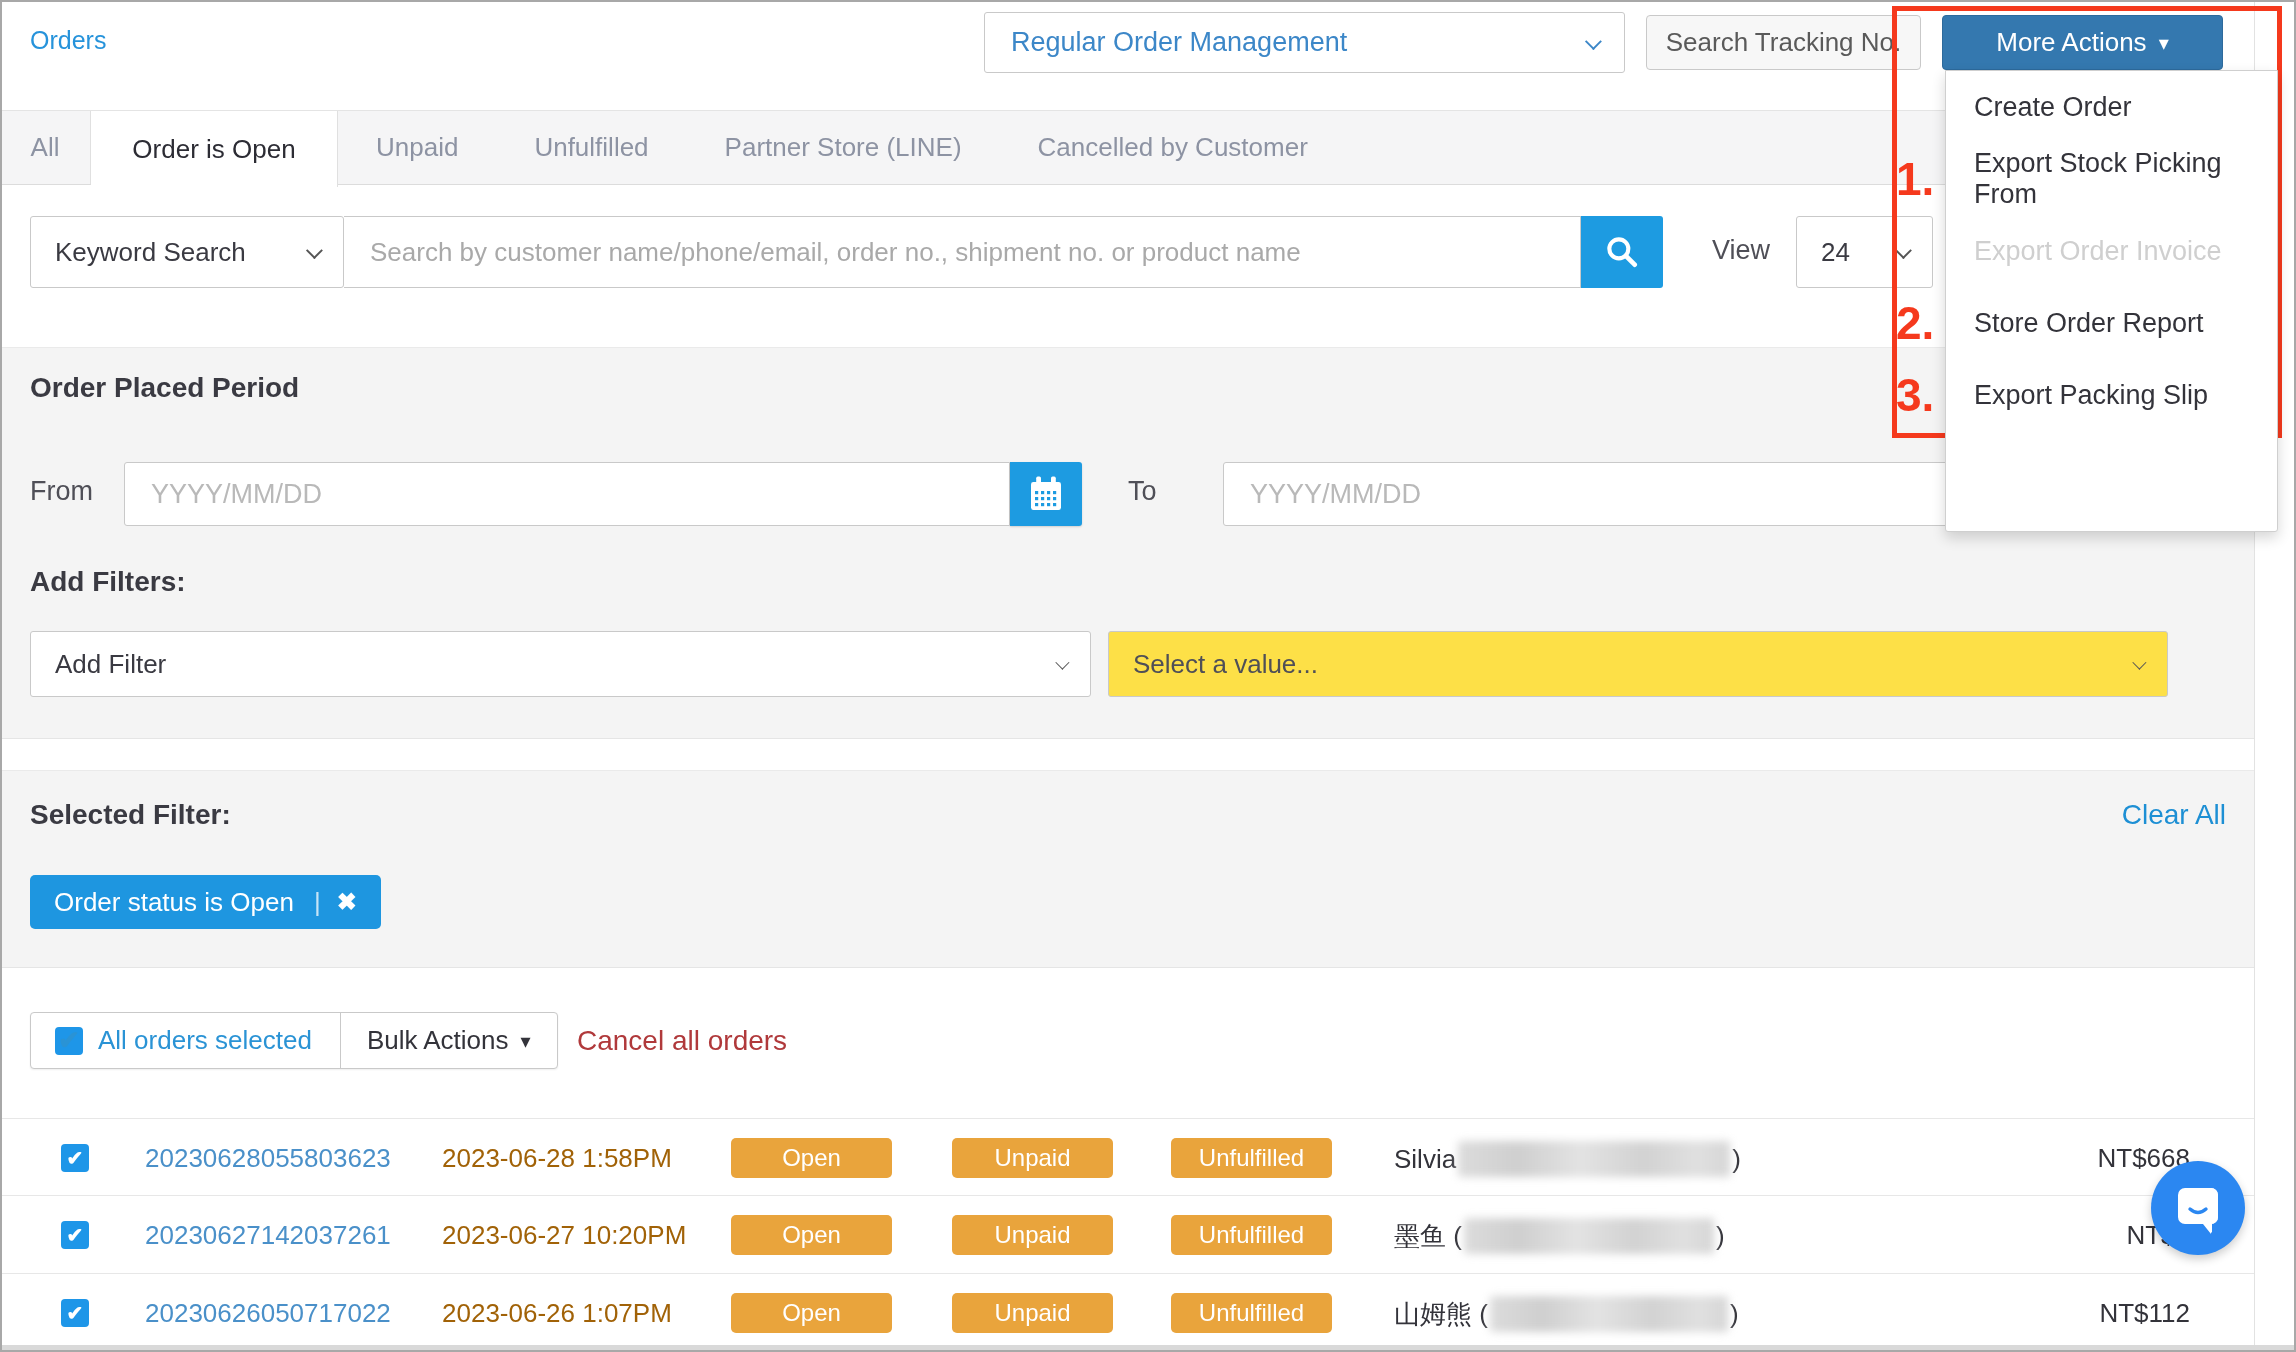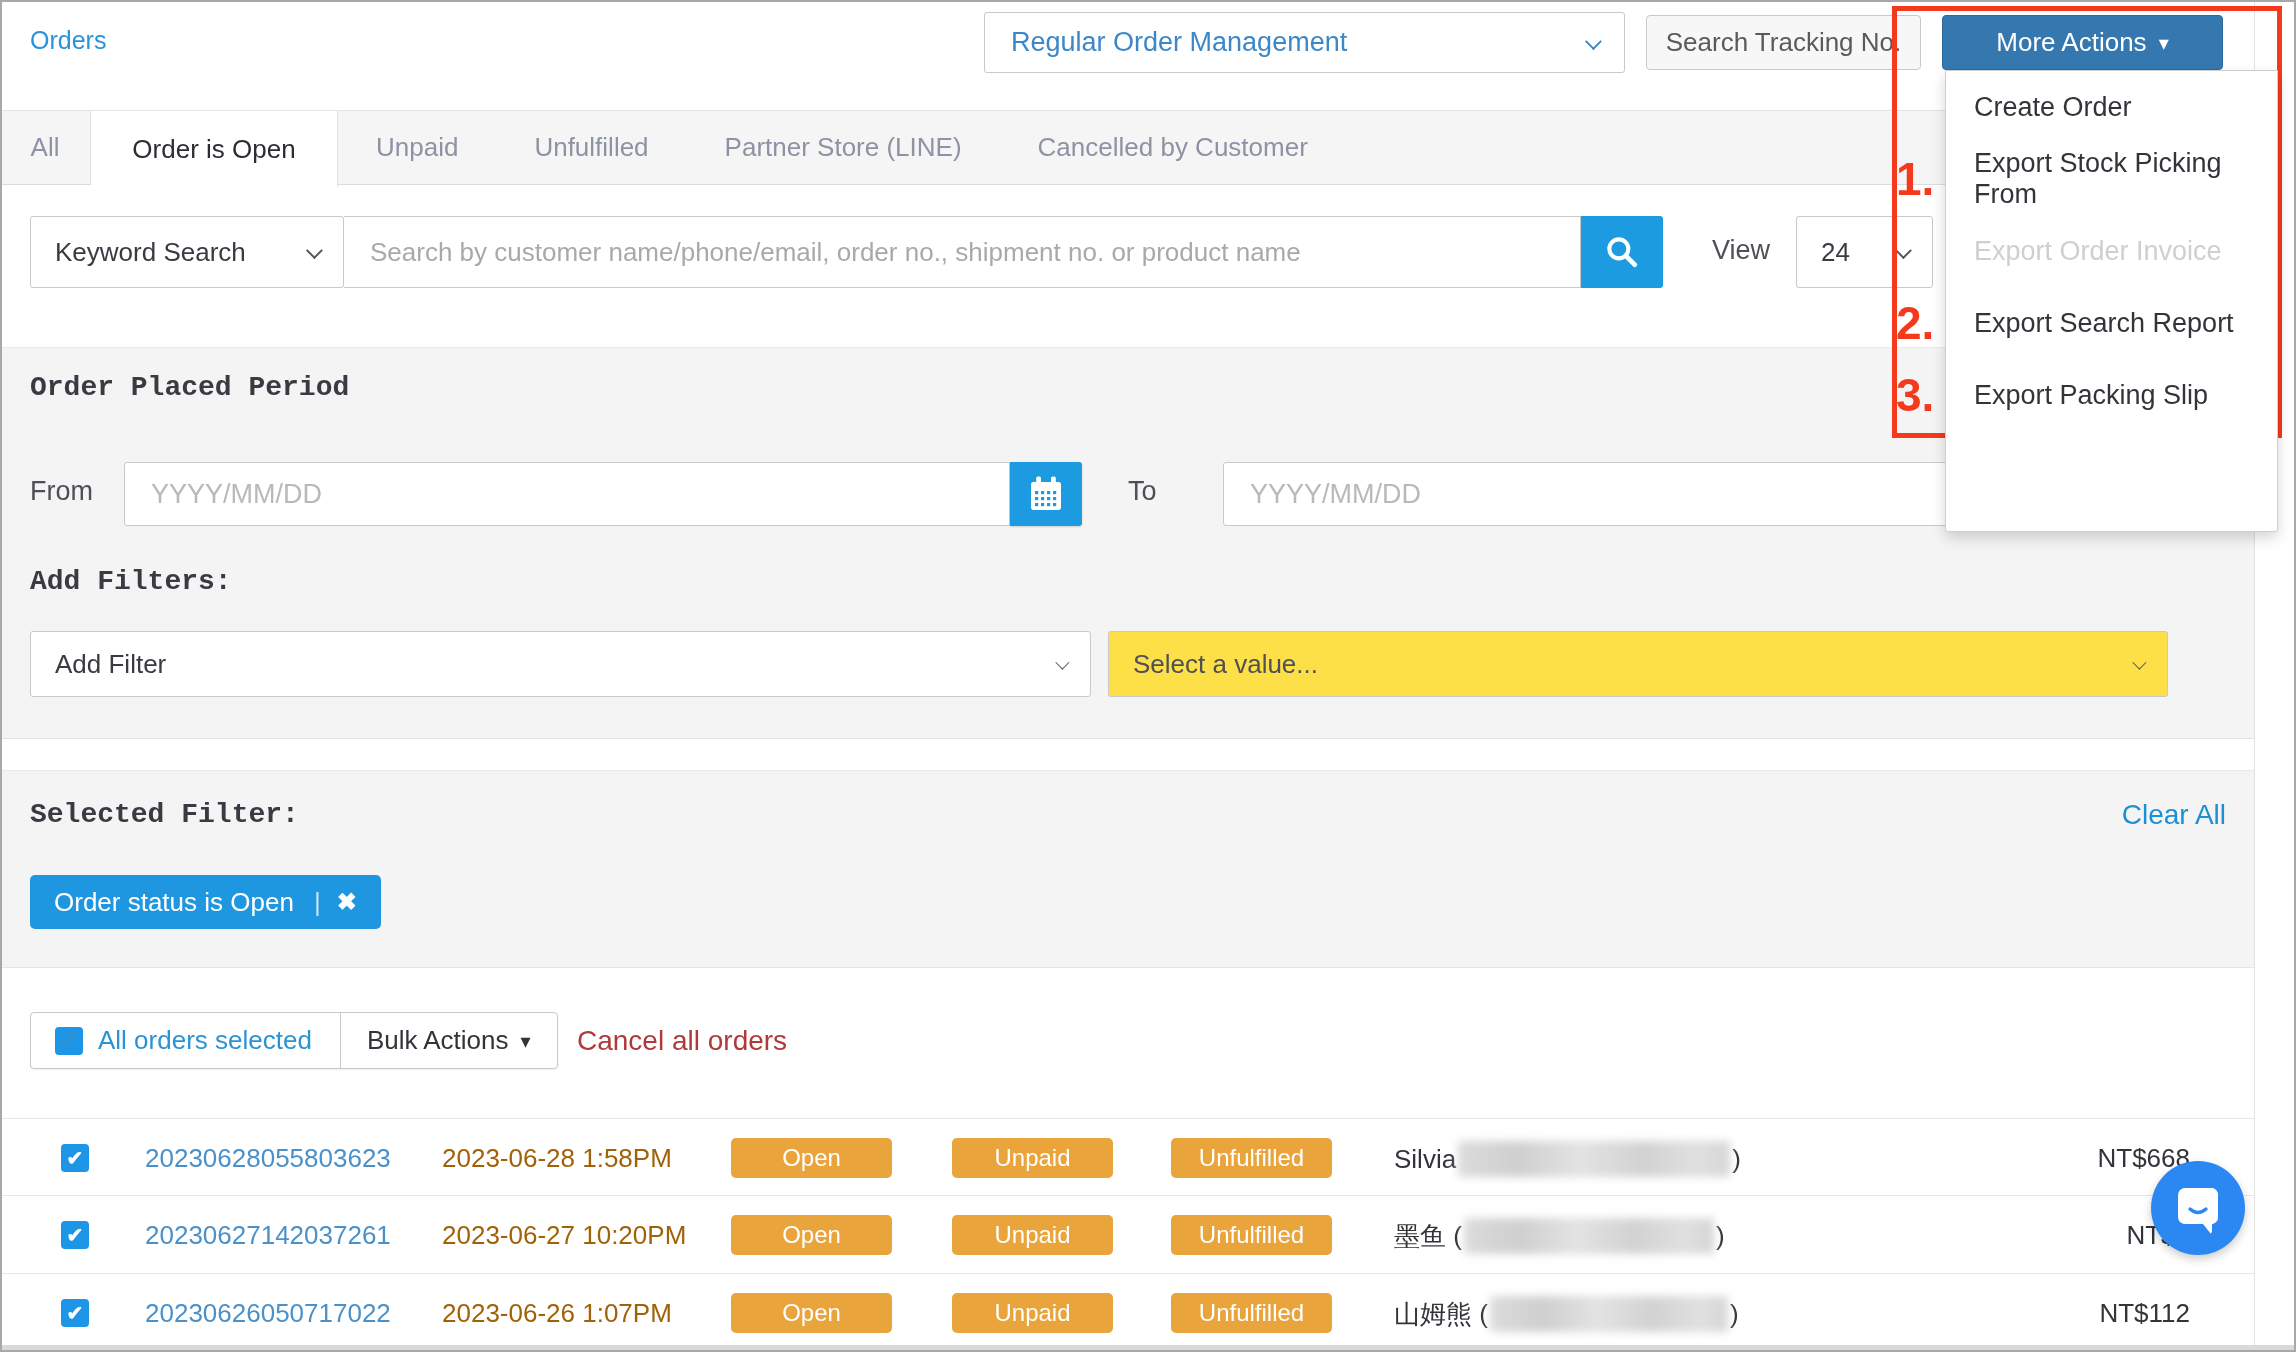--- a/index.html
+++ b/index.html
@@ -51,21 +51,21 @@
   .search-btn { position:absolute; left:1581px; top:1px; width:82px; height:72px;
     background:#1d9be1; border-radius:0 3px 3px 0; display:flex; align-items:center; justify-content:center; cursor:pointer; }
   .view-label { position:absolute; left:1712px; top:20px; font-size:27px; color:#4f4f57; }
   .view-select { left:1796px; top:1px; width:137px; height:72px; }
   .view-select .chev { margin-left:auto; }
 
   
   .band { background:#f4f4f4; border-top:1px solid #eaeaea; border-bottom:1px solid #e5e5e5; }
   .band1 { top:347px; height:392px; }
   .band2 { top:770px; height:198px; }
-  .band-heading { position:absolute; left:30px; font-size:28px; font-weight:bold; color:#3a3a42;font-family:Liberation Mono, monospace; }
+  .band-heading { position:absolute; left:30px; font-size:28px; font-weight:bold; color:#3a3a42; }
   .from-label { position:absolute; left:30px; top:128px; font-size:27px; color:#4f4f57; }
   .to-label { position:absolute; left:1128px; top:128px; font-size:27px; color:#4f4f57; }
   .date-input { position:absolute; top:114px; height:64px; border:1px solid #c9c9c9; border-radius:3px 0 0 3px;
     padding:0 26px; font-size:27px; color:#3a3a42; font-family:"Liberation Sans",sans-serif; outline:none; background:#fff; }
   .date-input::placeholder { color:#b9b9b9; }
   .cal-btn { position:absolute; top:114px; width:72px; height:64px; background:#1d9be1; border-radius:0 3px 3px 0;
     display:flex; align-items:center; justify-content:center; cursor:pointer; box-shadow:0 1px 2px rgba(0,0,0,.15); }
   .filter-select { top:283px; height:66px; }
   .filter-select .chev { margin-left:auto; width:10px; height:10px; border-width:1.5px; }
   .fs1 { left:30px; width:1061px; }
@@ -313,21 +313,21 @@
     </div>
     <div class="price">NT$112</div>
   </div>
 
 </div>
 
 <div class="dropdown-menu">
   <div class="menu-item">Create Order</div>
   <div class="menu-item">Export Stock Picking From</div>
   <div class="menu-item disabled">Export Order Invoice</div>
-  <div class="menu-item">Export Search Report</div>
+  <div class="menu-item">Store Order Report</div>
   <div class="menu-item">Export Packing Slip</div>
 </div>
 
 <div class="red-box"></div>
 <div class="red-num rn1">1.</div>
 <div class="red-num rn2">2.</div>
 <div class="red-num rn3">3.</div>
 
 <div class="chat-bubble">
   <svg width="50" height="52" viewBox="0 0 50 52">

